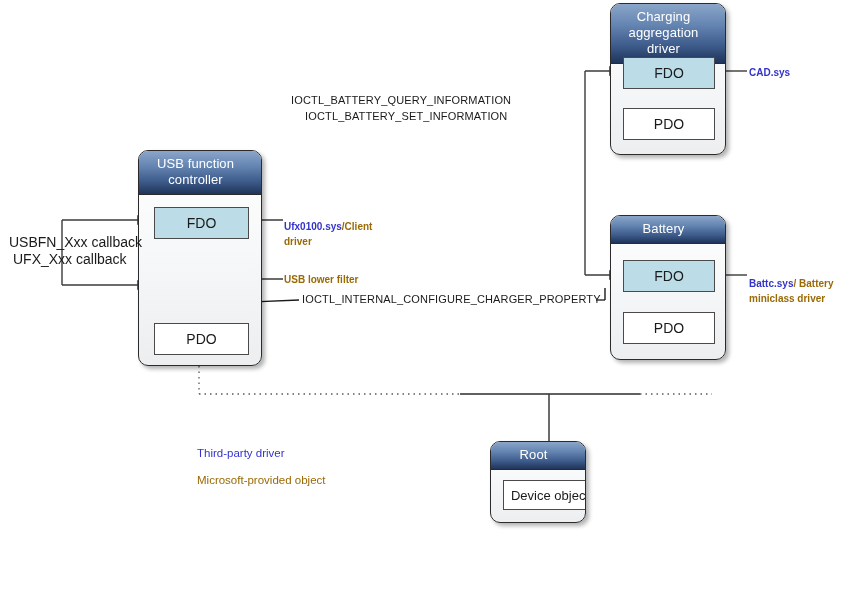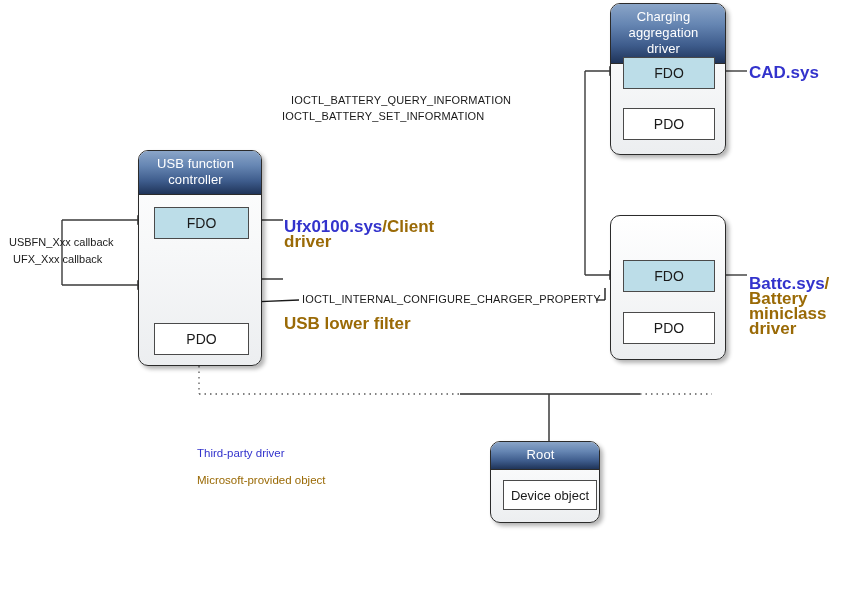--- a/index.html
+++ b/index.html
@@ -62,31 +62,31 @@
     background: #ffffff;
   }
   .obj.devobj {
     background: #ffffff;
     font-size: 13px;
   }
 
   
   .lbl {
     position: absolute;
-    font-size: 17px;
+    font-size: 10px;
     line-height: 15px;
     white-space: pre;
   }
   .lbl.mono-ioctl {
     font-size: 11px;
     letter-spacing: 0.15px;
     color: #1a1a1a;
   }
   .lbl.callback {
-    font-size: 11px;
+    font-size: 14px;
     color: #1a1a1a;
     text-align: center;
   }
   .blue {
     color: #3333cc;
     font-weight: bold;
   }
   .gold {
     color: #9a6a06;
     font-weight: bold;
@@ -163,45 +163,46 @@
 </div>
 
 <div class="node" style="left:610px; top:3px; width:116px; height:152px;">
   <div class="node-header" style="white-space: pre-line;">Charging
 aggregation driver</div>
   <div class="obj fdo" style="left:12px; top:53px; width:92px; height:32px;">FDO</div>
   <div class="obj pdo" style="left:12px; top:104px; width:92px; height:32px;">PDO</div>
 </div>
 
 <div class="node" style="left:610px; top:215px; width:116px; height:145px;">
+  <div class="node-header">Battery</div>
   <div class="obj fdo" style="left:12px; top:44px; width:92px; height:32px;">FDO</div>
   <div class="obj pdo" style="left:12px; top:96px; width:92px; height:32px;">PDO</div>
 </div>
 
-<div class="node" style="left:490px; top:441px; width:110px; height:82px;">
+<div class="node" style="left:490px; top:441px; width:96px; height:82px;">
   <div class="node-header">Root</div>
   <div class="obj devobj" style="left:12px; top:38px; width:94px; height:30px;">Device object</div>
 </div>
 
 <div class="lbl mono-ioctl" style="left:291px; top:93px;">IOCTL_BATTERY_QUERY_INFORMATION</div>
 
-<div class="lbl mono-ioctl" style="left:282px; top:109px;">IOCTL_BATTERY_SET_INFORMATION</div>
+<div class="lbl mono-ioctl" style="left:305px; top:109px;">IOCTL_BATTERY_SET_INFORMATION</div>
 
 <div class="lbl mono-ioctl" style="left:302px; top:292px;">IOCTL_INTERNAL_CONFIGURE_CHARGER_PROPERTY</div>
 
 <div class="lbl callback" style="left:9px; top:235px;">USBFN_Xxx callback</div>
 
 <div class="lbl callback" style="left:13px; top:252px;">UFX_Xxx callback</div>
 
 <div class="lbl" style="left: 284px; top: 204px; width: 120px; white-space: pre-line;">
   <span class="blue">Ufx0100.sys</span><span class="gold">/</span><span class="gold">Client
 driver</span>
 </div>
 
-<div class="lbl gold" style="left:284px; top:272px;margin-top:44px;">USB lower filter</div>
+<div class="lbl gold" style="left:284px; top:272px;">USB lower filter</div>
 
 <div class="lbl blue" style="left:749px; top:65px;">CAD.sys</div>
 
 <div class="lbl" style="left: 749px; top: 261px; width: 112px; white-space: pre-line;">
   <span class="blue">Battc.sys</span><span class="gold">/</span><span class="gold"> Battery
 miniclass driver</span>
 </div>
 
 <div class="legend blue" style="left:197px; top:447px;">Third-party driver</div>
 

